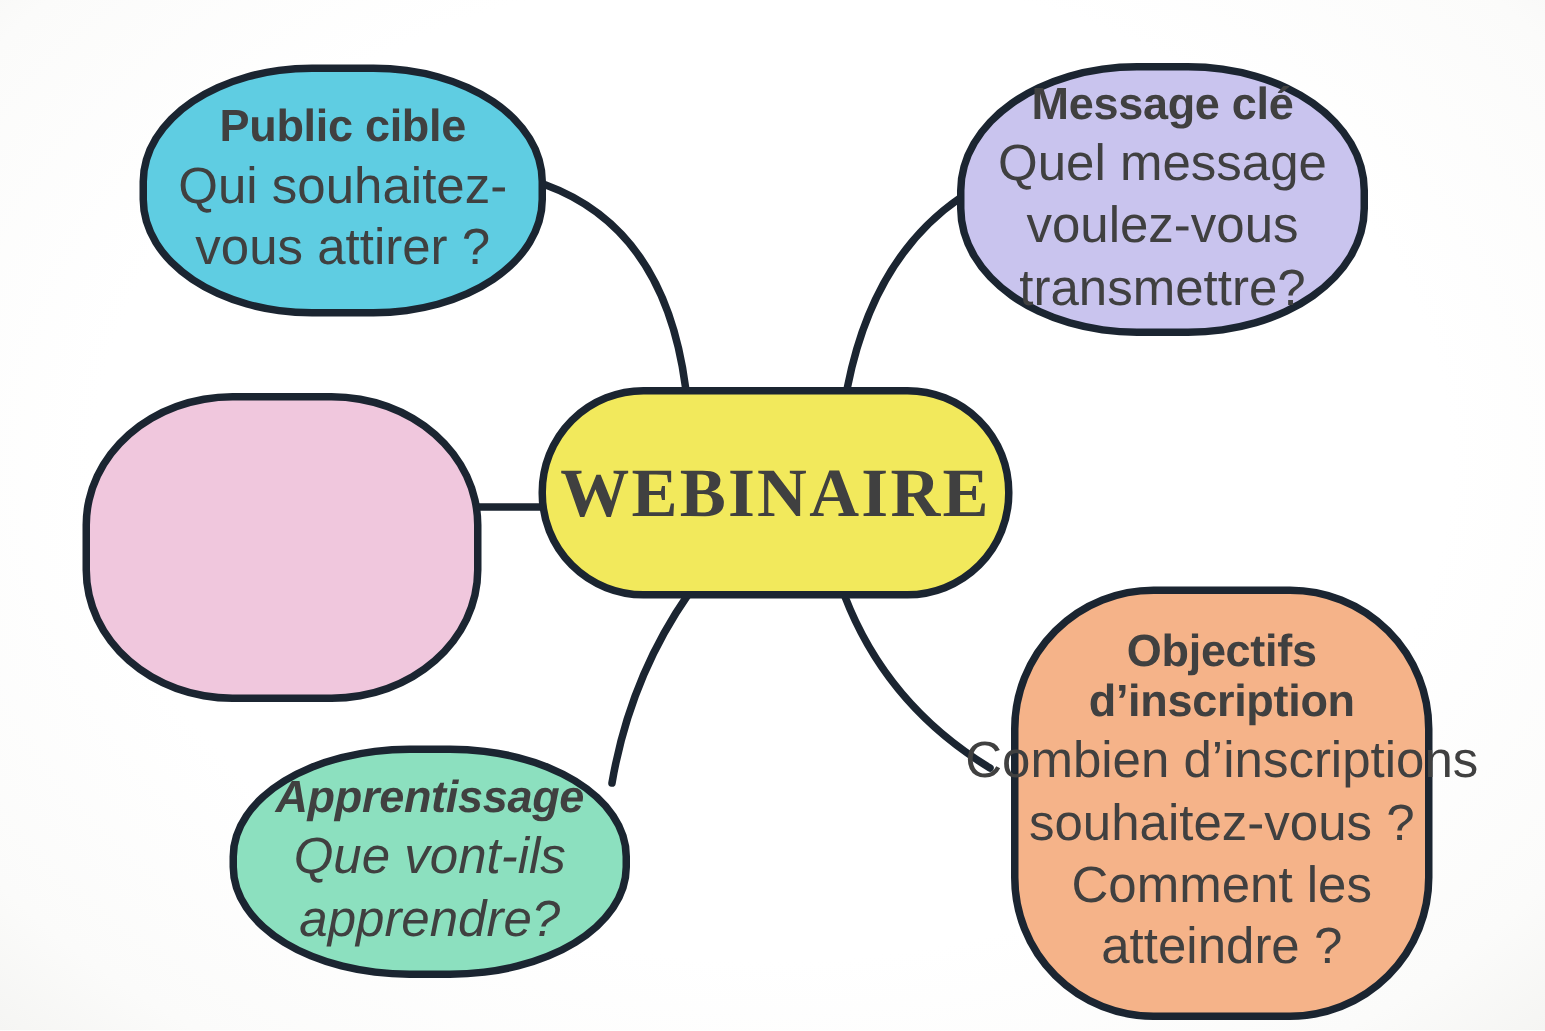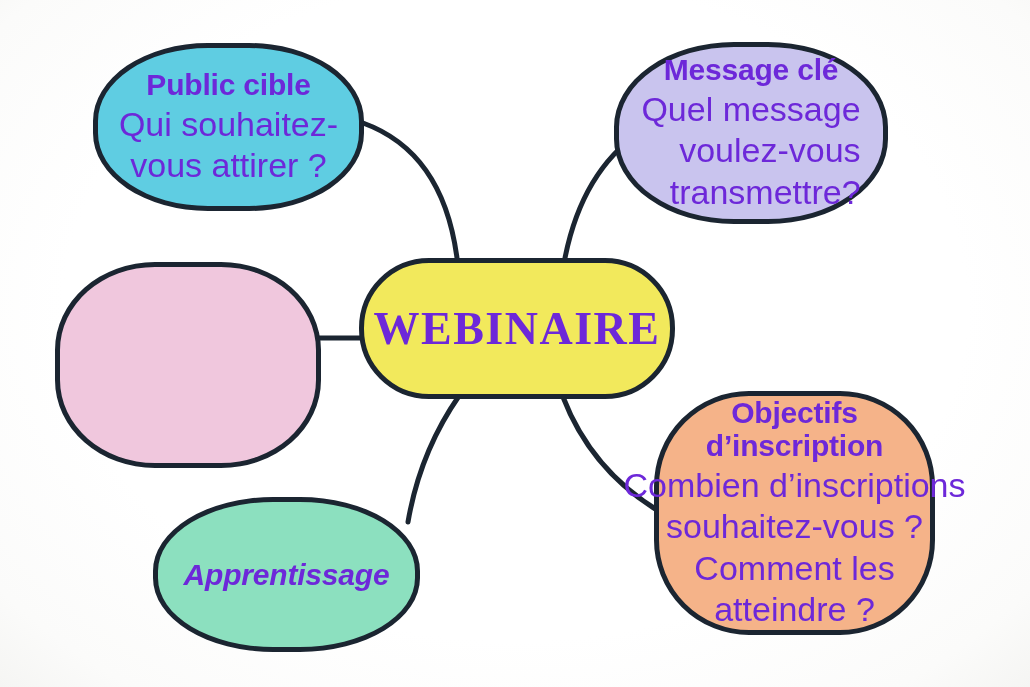--- a/index.html
+++ b/index.html
@@ -7,21 +7,21 @@
     padding: 0;
     background: #ffffff;
     font-family: "Liberation Sans", sans-serif;
   }
   .canvas {
     position: relative;
     width: 1030px;
     height: 687px;
     overflow: hidden;
     background: radial-gradient(ellipse at 50% 45%, #ffffff 62%, #fbfbfa 88%, #f5f5f3 100%);
-    color: #6d28d9;
+    color: #404040;
   }
   svg.links {
     position: absolute;
     left: 0; top: 0;
     width: 1030px;
     height: 687px;
   }
   svg.links path {
     fill: none;
     stroke: #1b2531;
@@ -53,24 +53,23 @@
     font-weight: 400;
     line-height: 1.22;
     white-space: pre;
   }
   .node-public-cible {
     left: 93px; top: 43px;
     width: 271px; height: 168px;
     border-radius: 115px / 78px;
   }
   .node-message-cle {
-    left: 614px; top: 42px;
+    left: 638px; top: 42px;
     width: 274px; height: 182px;
     border-radius: 120px / 85px;
-    text-align: right;
   }
   .node-valeur-audience {
     left: 55px; top: 262px;
     width: 266px; height: 206px;
     border-radius: 100px / 88px;
   }
   .node-webinaire {
     left: 359px; top: 258px;
     width: 316px; height: 141px;
     border-radius: 70px;
@@ -81,22 +80,22 @@
     font-weight: bold;
     letter-spacing: 1.5px;
     white-space: pre;
   }
   .node-apprentissage {
     left: 153px; top: 497px;
     width: 267px; height: 155px;
     border-radius: 120px / 74px;
   }
   .node-objectifs {
-    left: 654px; top: 391px;
-    width: 281px; height: 244px;
+    left: 674px; top: 391px;
+    width: 281px; height: 289px;
     border-radius: 95px;
   }
 </style>
 </head>
 <body>
 
 <div class="canvas">
 
   <svg class="links" viewBox="0 0 1030 687" aria-hidden="true">
     <path d="M 363,123 Q 443,152 457,258"></path>
@@ -121,20 +120,22 @@
 
   <div class="node node-valeur-audience" style="background: rgb(240, 199, 221);">
   </div>
 
   <div class="node node-webinaire" style="background: rgb(242, 233, 92);">
     <div class="center-title">WEBINAIRE</div>
   </div>
 
   <div class="node node-apprentissage" style="background: rgb(140, 224, 191); font-style: italic;">
     <h2>Apprentissage</h2>
+    <p>Que vont-ils
+apprendre?</p>
   </div>
 
   <div class="node node-objectifs" style="background: rgb(245, 179, 137);">
     <h2>Objectifs
 d’inscription</h2>
     <p>Combien d’inscriptions
 souhaitez-vous ?
 Comment les
 atteindre ?</p>
   </div>

